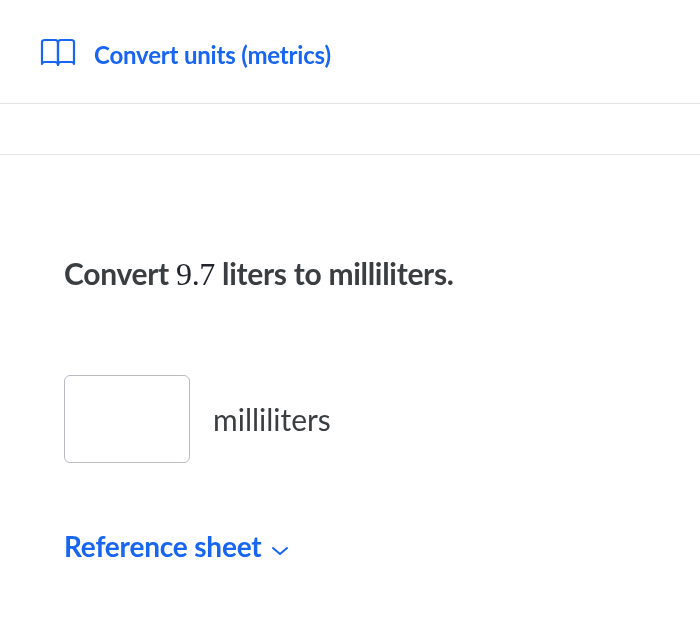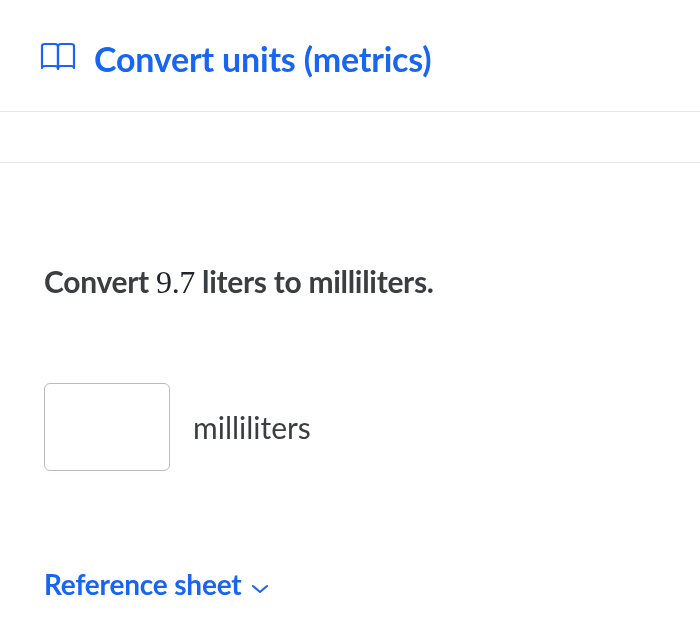--- a/index.html
+++ b/index.html
@@ -16,32 +16,32 @@
     align-items: center;
     gap: 18px;
   }
   .book-icon {
     width: 36px;
     height: 30px;
     flex-shrink: 0;
   }
   .header-title {
     color: #1865f2;
-    font-size: 34px;
+    font-size: 24px;
     font-weight: 700;
     letter-spacing: -0.2px;
   }
   .divider-block {
     height: 52px;
     border-top: 1px solid #e5e6e8;
     border-bottom: 1px solid #e5e6e8;
     background: #fff;
   }
   .content {
-    padding: 100px 64px 0 44px;
+    padding: 100px 64px 0 64px;
   }
   .prompt {
     font-size: 30px;
     font-weight: 700;
     color: #3b3e40;
     letter-spacing: -0.3px;
   }
   .prompt .value {
     font-family: "Times New Roman", Georgia, serif;
     color: #21242c;
@@ -63,21 +63,21 @@
     padding: 0 12px;
     outline: none;
     background: #fff;
   }
   .unit-label {
     font-size: 30px;
     color: #3b3e40;
     margin-left: 9px;
   }
   .reference {
-    margin-top: 96px;
+    margin-top: 66px;
     display: flex;
     align-items: center;
     gap: 10px;
     color: #1865f2;
     font-size: 28px;
     font-weight: 700;
     cursor: pointer;
     letter-spacing: -0.2px;
   }
   .chevron-icon {

